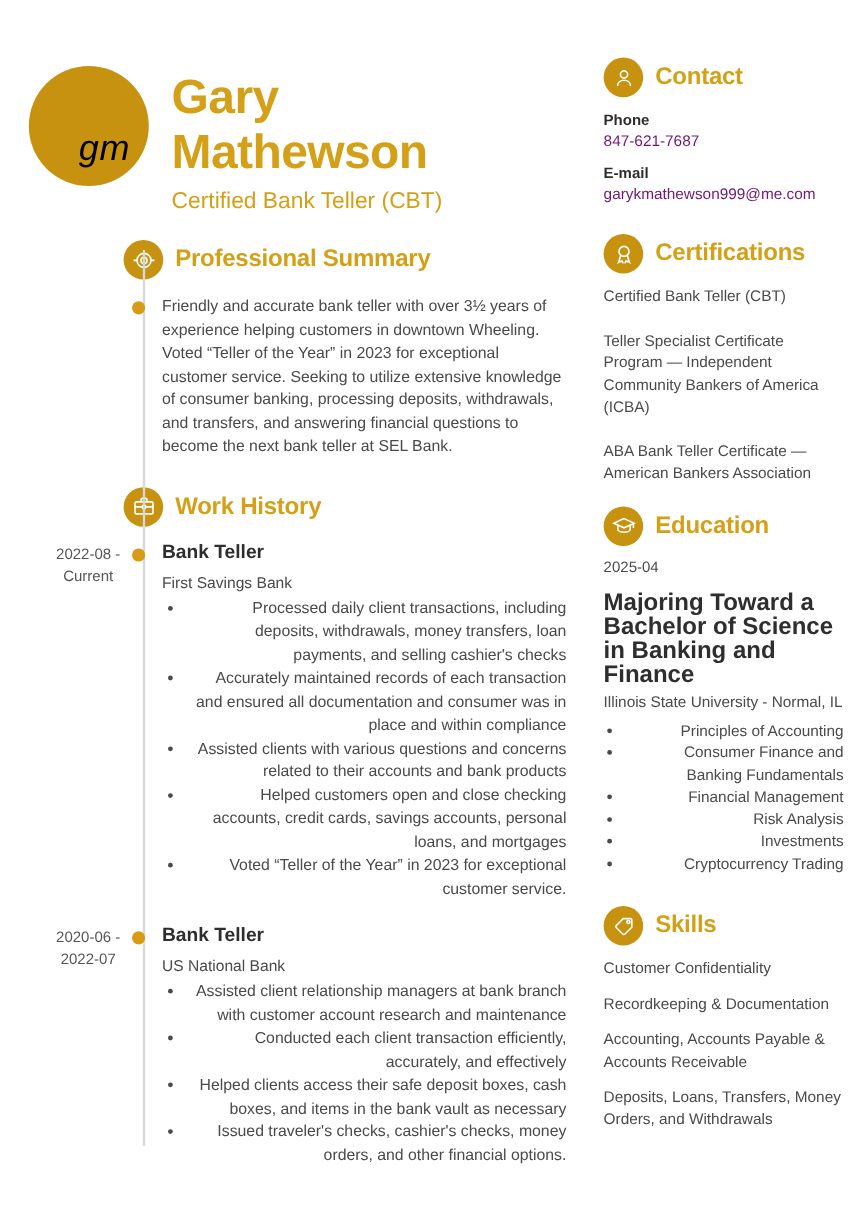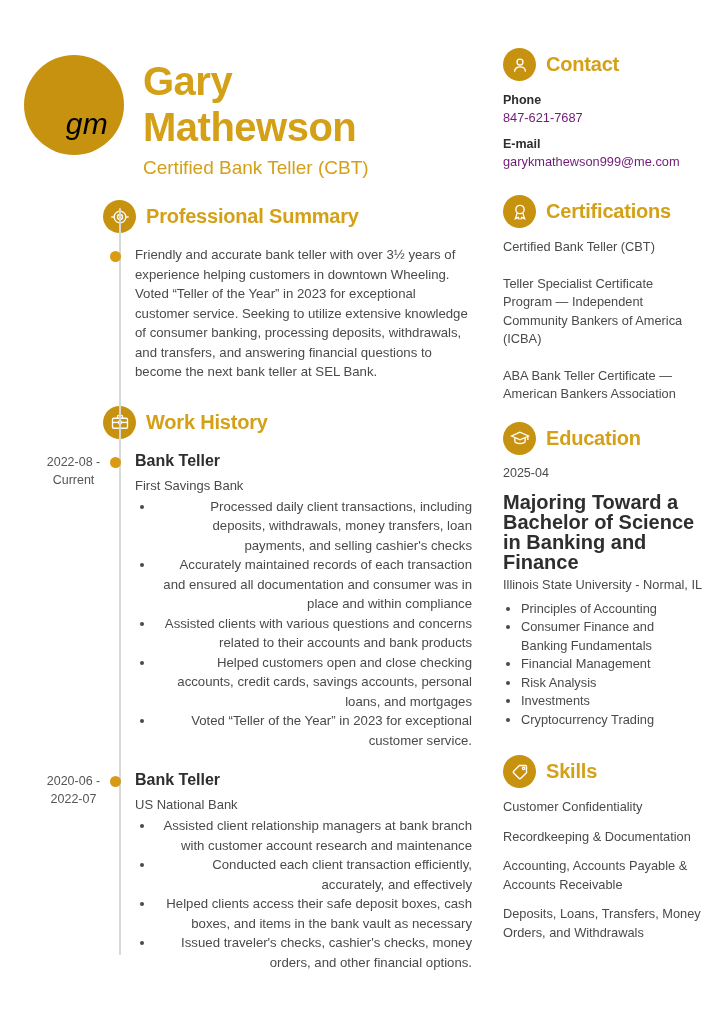--- a/index.html
+++ b/index.html
@@ -222,20 +222,21 @@
   .edu-school {
     font-size: 12.8px;
     color: #4a4a4a;
     line-height: 18px;
     margin-top: 4px;
   }
   ul.r-bullets {
     margin: 6px 0 0 0;
     padding-left: 18px;
     list-style: disc;
+    text-align: right;
   }
   ul.r-bullets li {
     font-size: 12.8px;
     line-height: 18.5px;
     color: #4a4a4a;
   }
   .skill-item {
     font-size: 12.8px;
     color: #4a4a4a;
     line-height: 18.5px;

